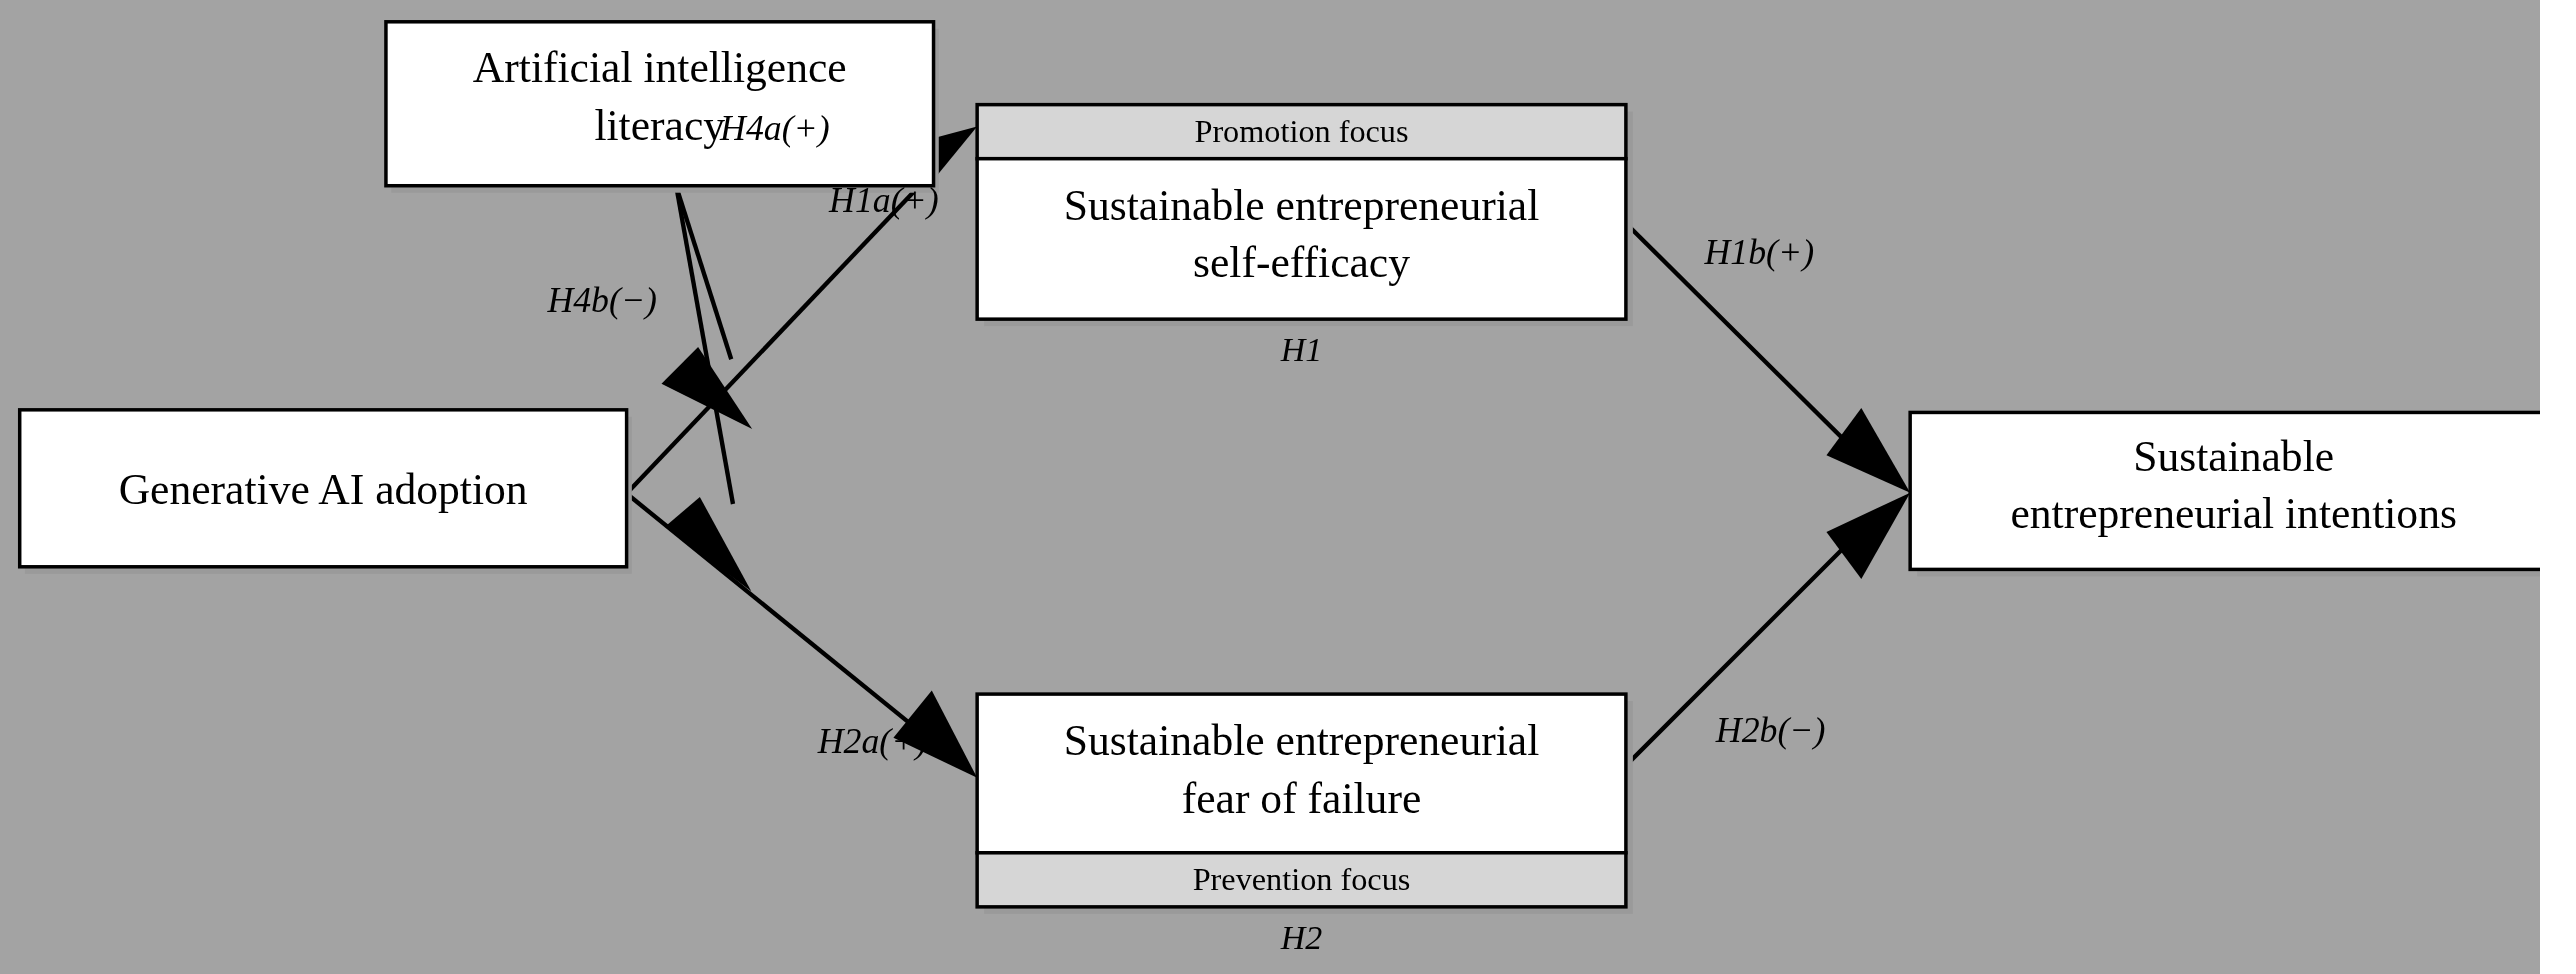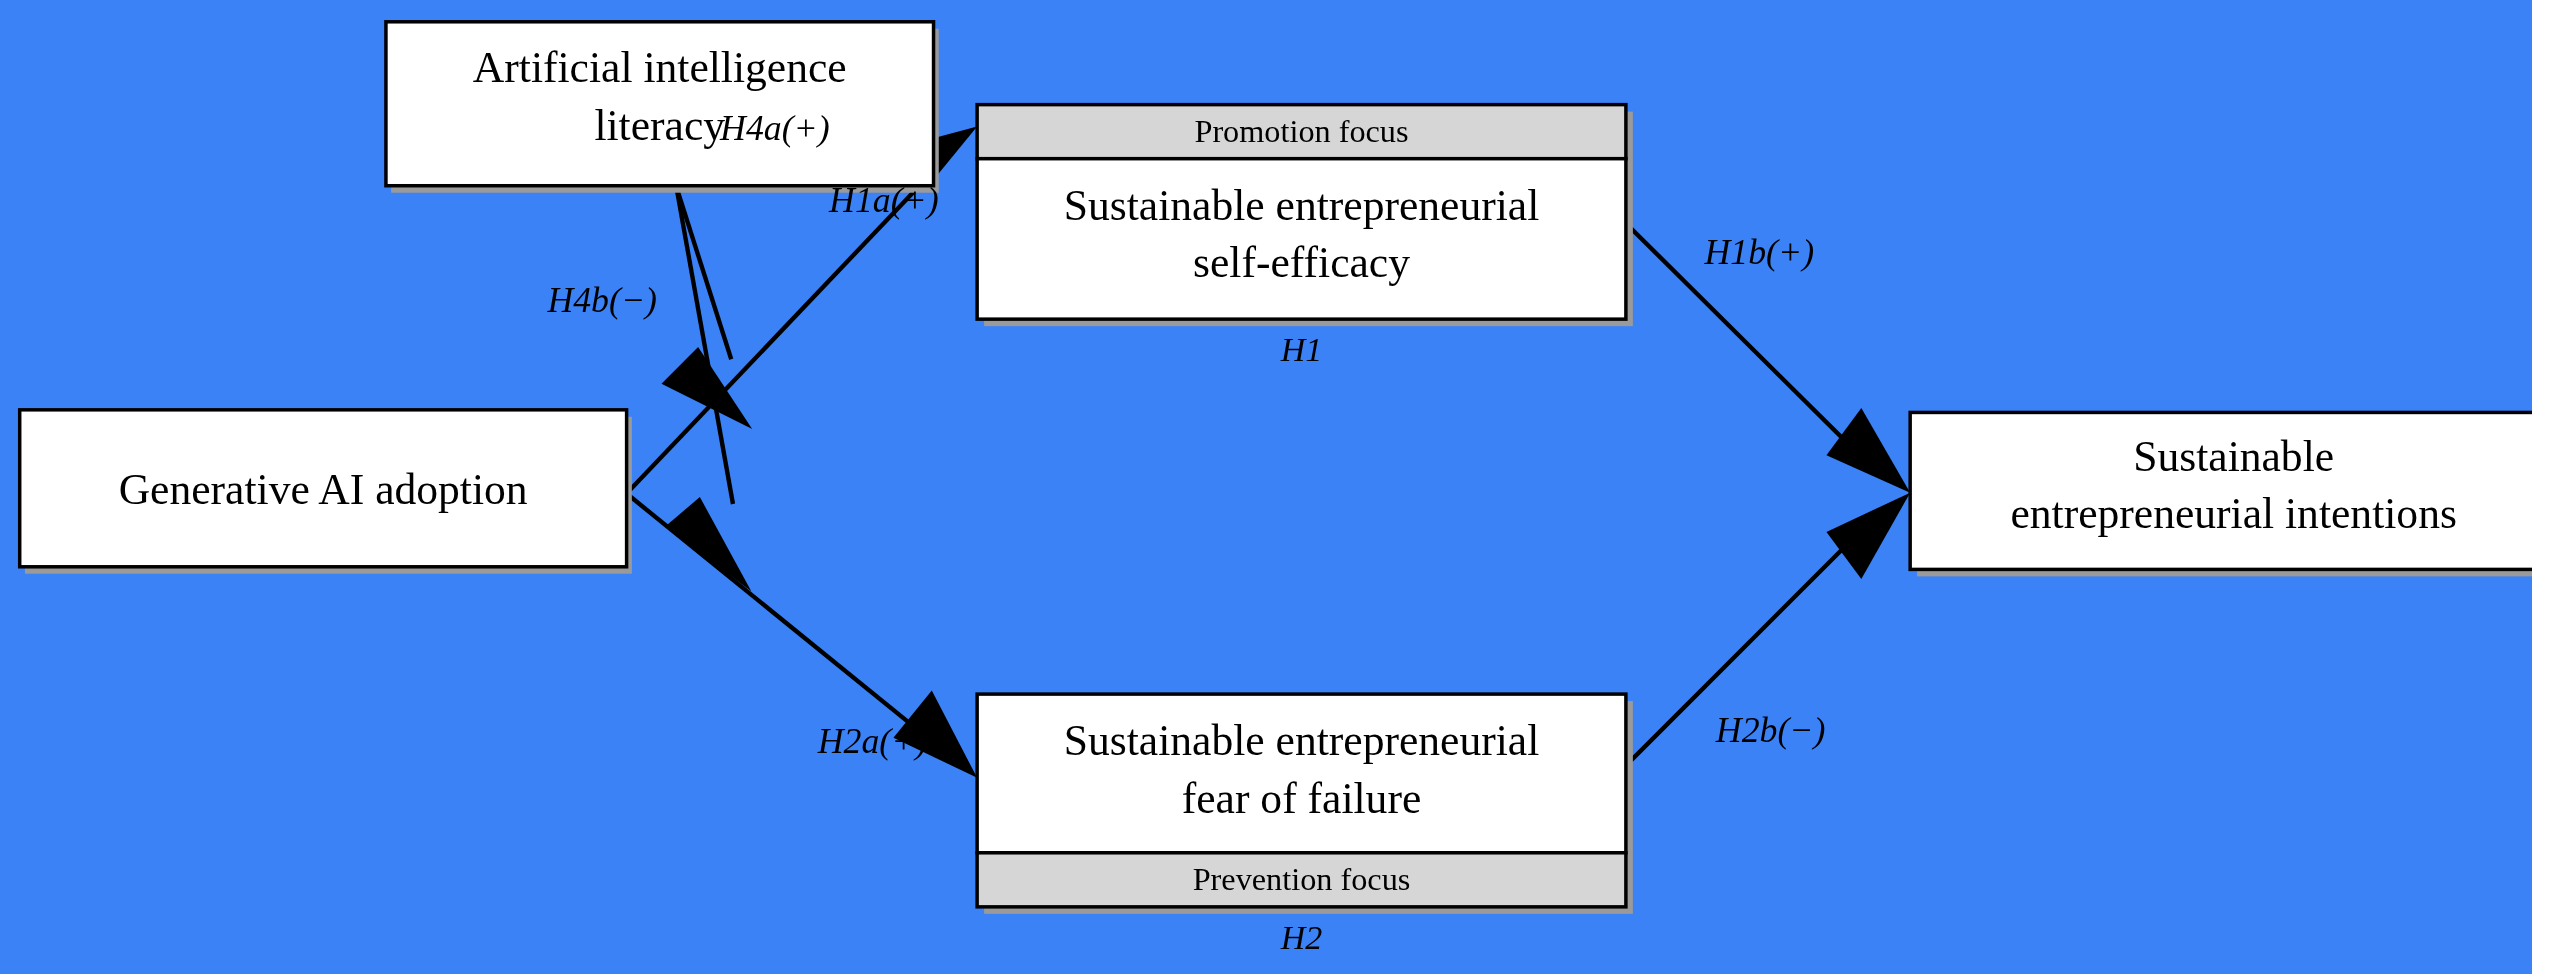--- a/index.html
+++ b/index.html
@@ -8,22 +8,23 @@
     padding: 0;
     background: #ffffff;
   }
   body {
     font-family: "Liberation Serif", "DejaVu Serif", serif;
   }
   #canvas {
     position: relative;
     width: 2532px;
     height: 974px;
-    background: #3b82f6;
+    background: #a3a3a3;
     overflow: hidden;
+    padding-left: 8px;
   }
   svg.diagram {
     position: absolute;
     left: 0;
     top: 0;
     width: 2576px;
     height: 974px;
   }
   .box-text {
     font-family: "Liberation Serif", "DejaVu Serif", serif;

